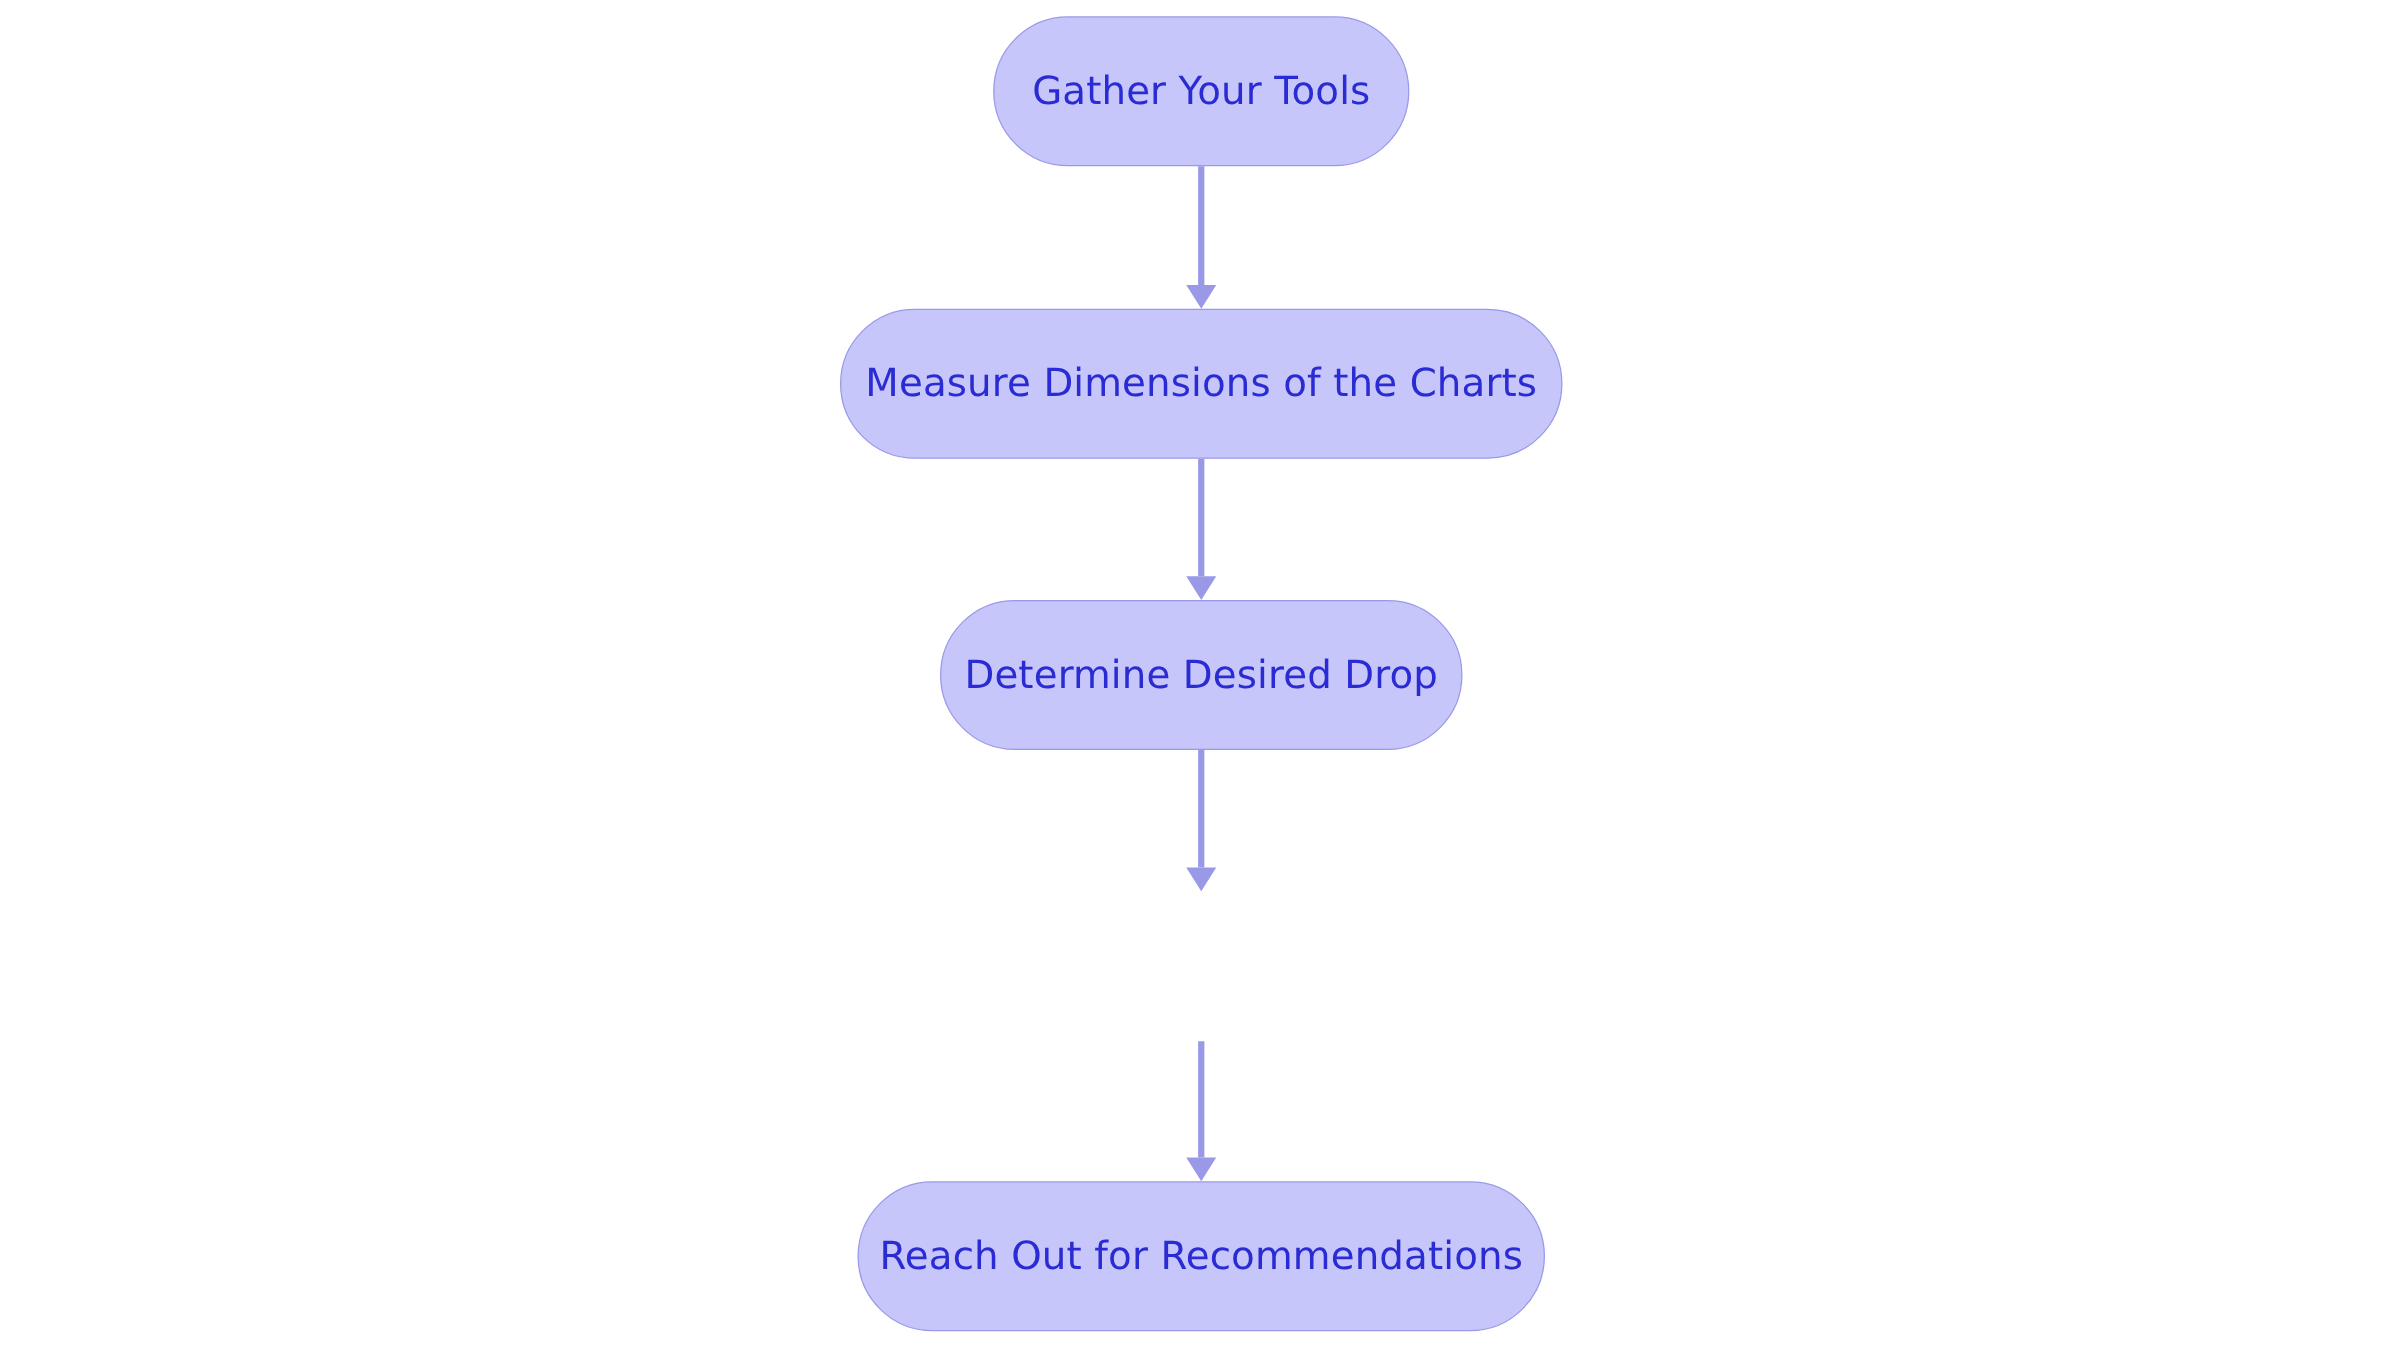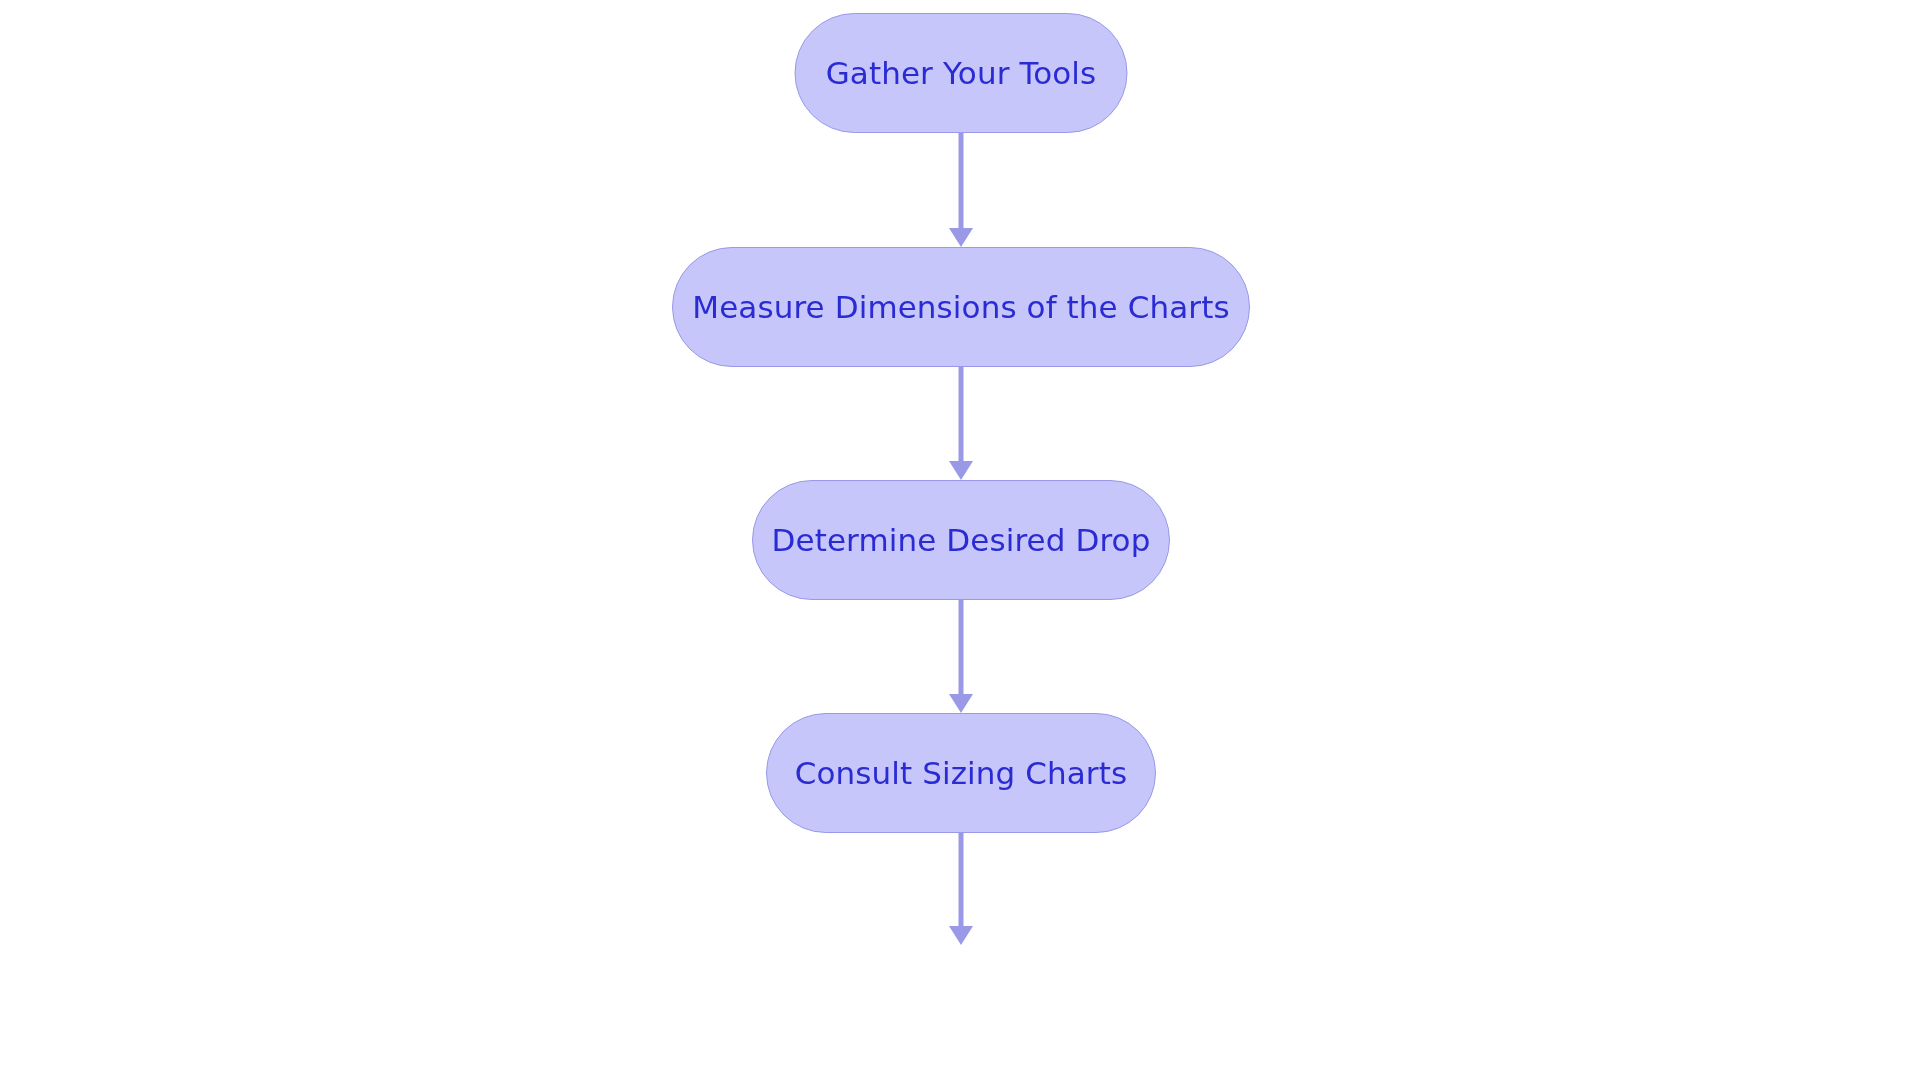--- a/index.html
+++ b/index.html
@@ -120,23 +120,23 @@
 
   <div class="node node-3">
     <span class="node-label">Determine Desired Drop</span>
   </div>
 
   <div class="connector connector-3">
     <div class="connector-line"></div>
     <div class="connector-head"></div>
   </div>
 
-  <div class="node node-4">
-    <span class="node-label">Consult Sizing Charts</span>
-  </div>
 
   <div class="connector connector-4">
     <div class="connector-line"></div>
     <div class="connector-head"></div>
   </div>
 
+  <div class="node node-5">
+    <span class="node-label">Reach Out for Recommendations</span>
+  </div>
 
 </div>
 
 </body></html>

